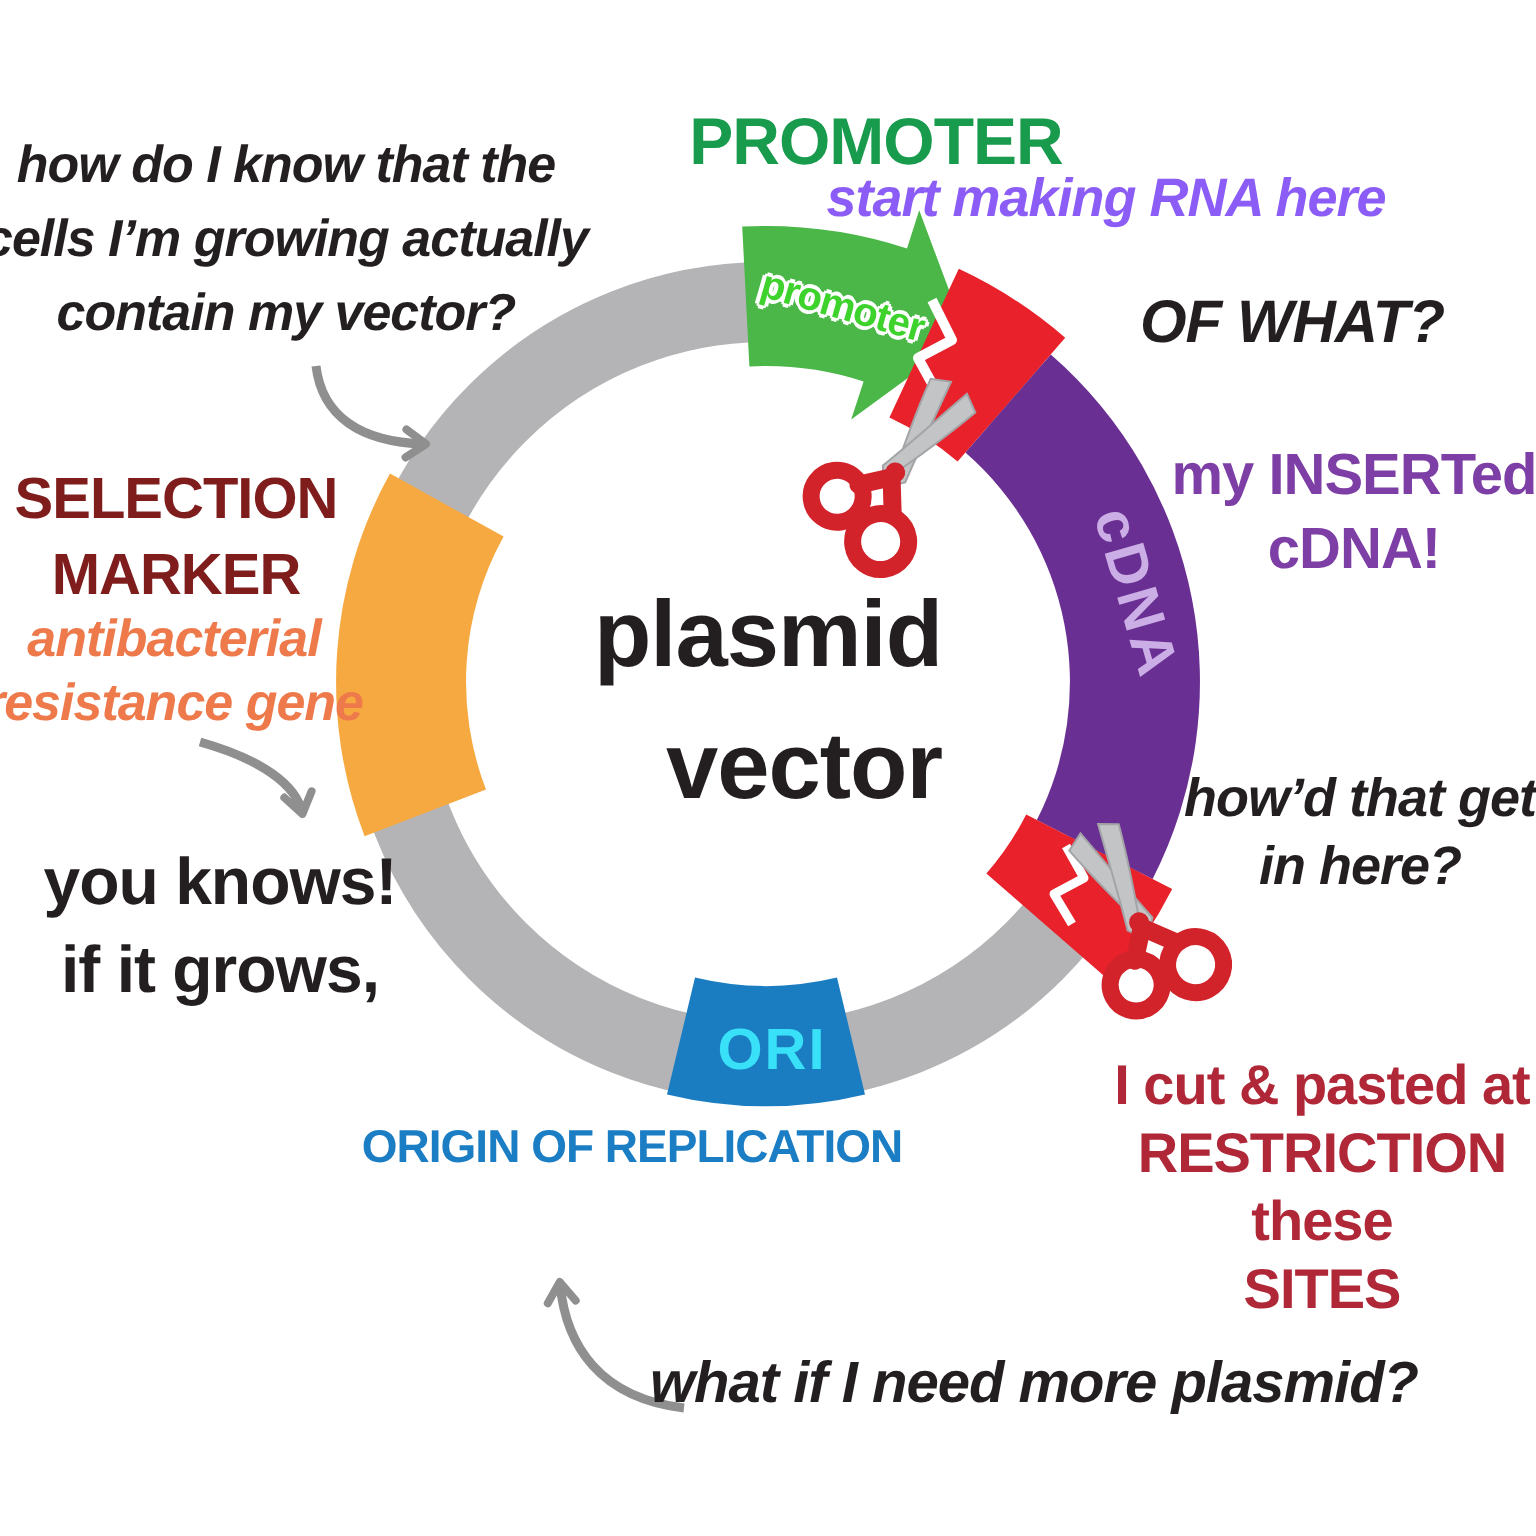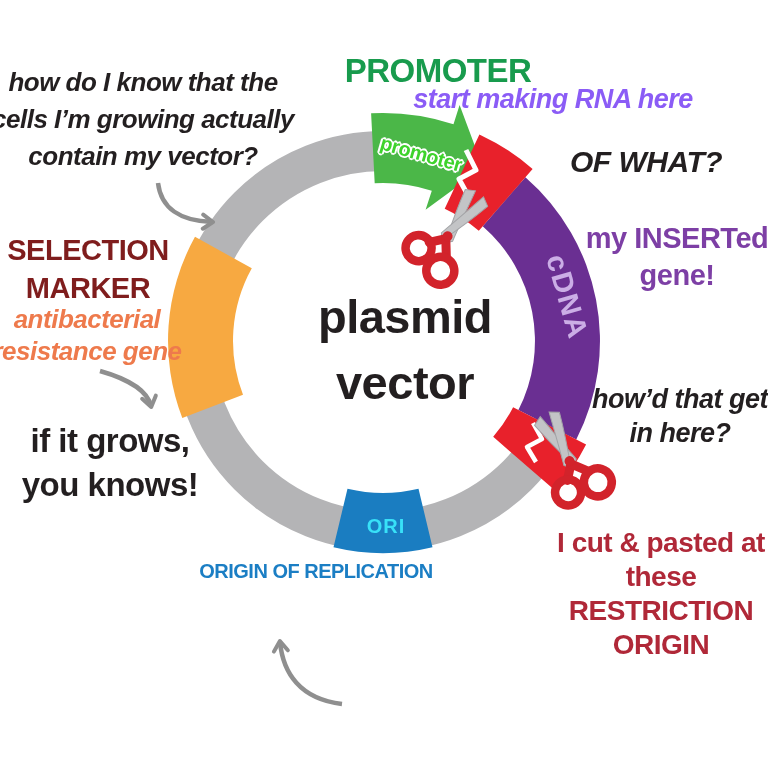--- a/index.html
+++ b/index.html
@@ -10,27 +10,27 @@
   .blk{color:#231f20;}
   .q{font-style:italic;font-weight:700;font-size:26px;line-height:37px;}
   .q1{left:143px;top:64px;}
   .promoter-h{left:438px;top:52px;font-weight:700;font-size:33px;color:#189b4d;}
   .promoter-s{left:553px;top:84px;font-style:italic;font-weight:600;font-size:27px;color:#8b5cf6;}
   .ofwhat{left:646px;top:145px;font-style:italic;font-weight:700;font-size:30px;text-align:right;}
   .inserted{left:677px;top:220px;font-weight:700;font-size:29px;line-height:37px;color:#7d3fa5;}
   .sel-t{left:88px;top:231px;font-weight:700;font-size:29px;line-height:38px;color:#7f1d1d;}
   .sel-s{left:87px;top:303px;font-style:italic;font-weight:600;font-size:26px;line-height:32px;color:#ee7a4c;}
   .grows{left:110px;top:419px;font-weight:700;font-size:33px;line-height:44px;}
-  .center-label{left:405px;top:284px;font-weight:700;font-size:47px;line-height:66px;}
+  .center-label{left:384px;top:284px;font-weight:700;font-size:47px;line-height:66px;text-align:right;}
   .howd{left:680px;top:382px;font-style:italic;font-weight:700;font-size:27px;line-height:34px;}
   .cut{left:661px;top:526px;font-weight:700;font-size:28px;line-height:34px;color:#b02838;}
-  .origin-t{left:316px;top:560px;font-weight:700;font-size:20px;color:#1b7ec4;}
+  .origin-t{left:316px;top:560px;font-weight:700;font-size:23px;color:#1b7ec4;}
   .origin-s{left:280px;top:589px;font-style:italic;font-weight:600;font-size:26px;color:#2787cd;}
   .whatif{left:517px;top:676px;font-style:italic;font-weight:700;font-size:29px;}
-  .ori-label{left:386px;top:526px;font-weight:700;font-size:20px;color:#38e1f8;letter-spacing:1px;
+  .ori-label{left:386px;top:526px;font-weight:700;font-size:29px;color:#38e1f8;letter-spacing:1px;
              transform:translate(-50%,-50%);}
   .prom-label{left:421px;top:154px;font-weight:700;font-size:20px;color:#3ed32c;
              transform:translate(-50%,-50%) rotate(16deg);
              text-shadow:-2px 0 0 #fff,2px 0 0 #fff,0 -2px 0 #fff,0 2px 0 #fff,
                          -1px -1px 0 #fff,1px -1px 0 #fff,-1px 1px 0 #fff,1px 1px 0 #fff;}
   .cdna-label{left:567px;top:297px;font-weight:700;font-size:29px;color:#cbaee6;letter-spacing:2px;
              transform:translate(-50%,-50%) rotate(74deg);}
 </style>
 </head>
 <body>
@@ -83,54 +83,55 @@
     <div>contain my vector?</div>
   </div>
 
   <div class="txt promoter-h">PROMOTER</div>
   <div class="txt promoter-s">start making RNA here</div>
 
   <div class="txt ofwhat blk">OF WHAT?</div>
 
   <div class="txt inserted">
     <div>my INSERTed</div>
-    <div>gene!</div>
+    <div>cDNA!</div>
   </div>
 
   <div class="txt sel-t">
     <div>SELECTION</div>
     <div>MARKER</div>
   </div>
   <div class="txt sel-s">
     <div>antibacterial</div>
     <div>resistance gene</div>
   </div>
 
   <div class="txt grows blk">
+    <div>you knows!</div>
     <div>if it grows,</div>
-    <div>you knows!</div>
   </div>
 
   <div class="txt center-label blk">
     <div>plasmid</div>
     <div>vector</div>
   </div>
 
   <div class="txt howd blk">
     <div>how’d that get</div>
     <div>in here?</div>
   </div>
 
   <div class="txt cut">
     <div>I cut &amp; pasted at</div>
+    <div>RESTRICTION</div>
     <div>these</div>
-    <div>RESTRICTION</div>
-    <div>ORIGIN</div>
+    <div>SITES</div>
   </div>
 
   <div class="txt origin-t">ORIGIN OF REPLICATION</div>
 
+  <div class="txt whatif blk">what if I need more plasmid?</div>
 
   <div class="txt ori-label">ORI</div>
   <div class="txt prom-label">promoter</div>
   <div class="txt cdna-label">cDNA</div>
 
 </div>
 
 </body></html>

